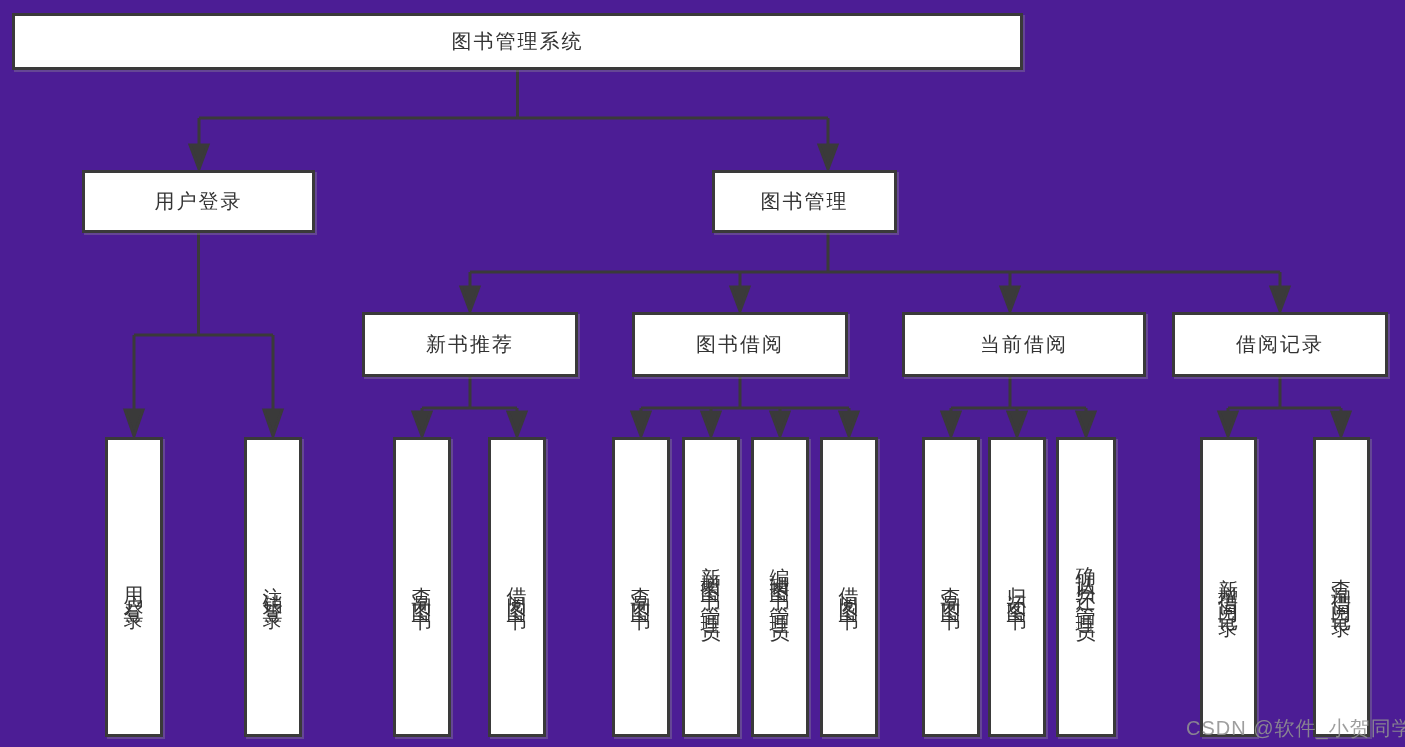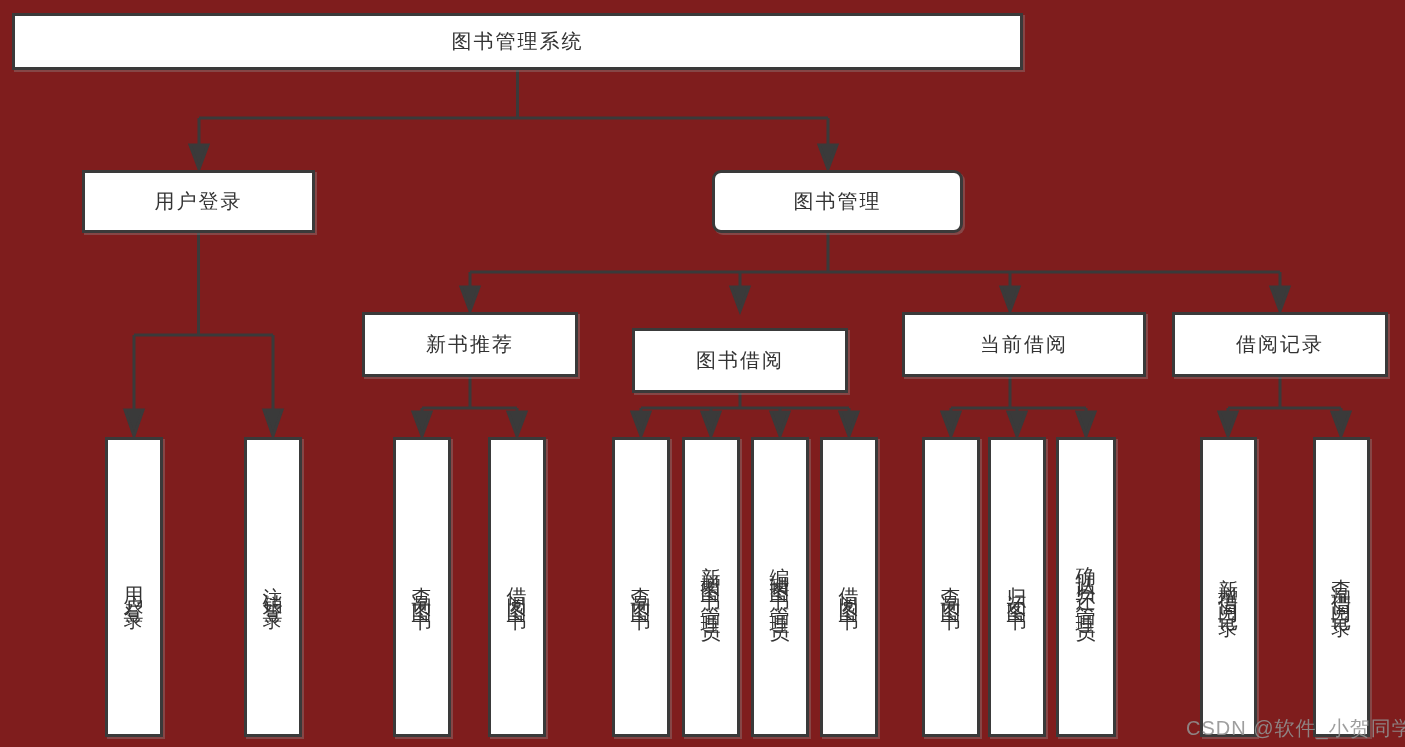--- a/index.html
+++ b/index.html
@@ -1,20 +1,20 @@
 <!DOCTYPE html>
 <html><head>
 <meta charset="utf-8">
 <style>
   html, body { margin: 0; padding: 0; background: #ffffff; }
   .canvas {
     position: relative;
     width: 1405px;
     height: 747px;
-    background: #7f1d1d;
+    background: #4c1d95;
     font-family: "Liberation Sans", "DejaVu Sans", sans-serif;
     overflow: hidden;
   }
   .connectors {
     position: absolute;
     left: 0; top: 0;
     width: 1405px; height: 747px;
     pointer-events: none;
   }
   .box {
@@ -98,24 +98,24 @@
     <g stroke="#3a3a3a" stroke-width="3" fill="#3a3a3a">
       <path fill="none" d="M1280 377 V408 M1228 408 H1341 M1228 408 V413 M1341 408 V413"></path>
       <polygon points="1219,412 1237,412 1228,436"></polygon>
       <polygon points="1332,412 1350,412 1341,436"></polygon>
     </g>
   </svg>
 
   <div class="box" style="left:12px; top:13px; width:1011px; height:57px;">图书管理系统</div>
 
   <div class="box" style="left:82px; top:170px; width:233px; height:63px;">用户登录</div>
-  <div class="box" style="left:712px; top:170px; width:251px; height:63px;border-radius:9px;">图书管理</div>
+  <div class="box" style="left:712px; top:170px; width:185px; height:63px;">图书管理</div>
 
   <div class="box" style="left:362px; top:312px; width:216px; height:65px;">新书推荐</div>
-  <div class="box" style="left:632px; top:312px; width:216px; height:65px;margin-top:16px;">图书借阅</div>
+  <div class="box" style="left:632px; top:312px; width:216px; height:65px;">图书借阅</div>
   <div class="box" style="left:902px; top:312px; width:244px; height:65px;">当前借阅</div>
   <div class="box" style="left:1172px; top:312px; width:216px; height:65px;">借阅记录</div>
 
   <div class="box leaf" style="left:105px; top:437px; width:58px; height:300px;">
     <span class="vtext">用户登录</span>
   </div>
   <div class="box leaf" style="left:244px; top:437px; width:58px; height:300px;">
     <span class="vtext">注销登录</span>
   </div>
   <div class="box leaf" style="left:393px; top:437px; width:58px; height:300px;">

